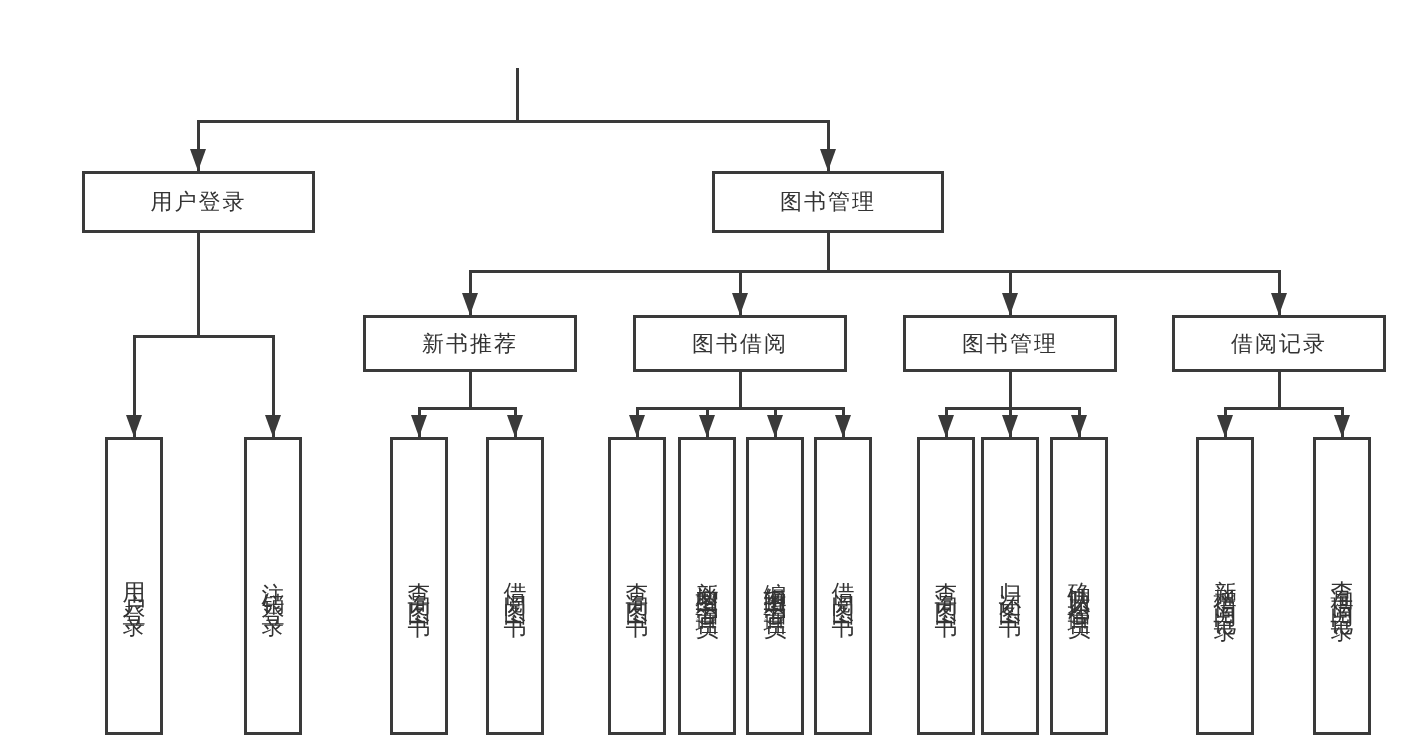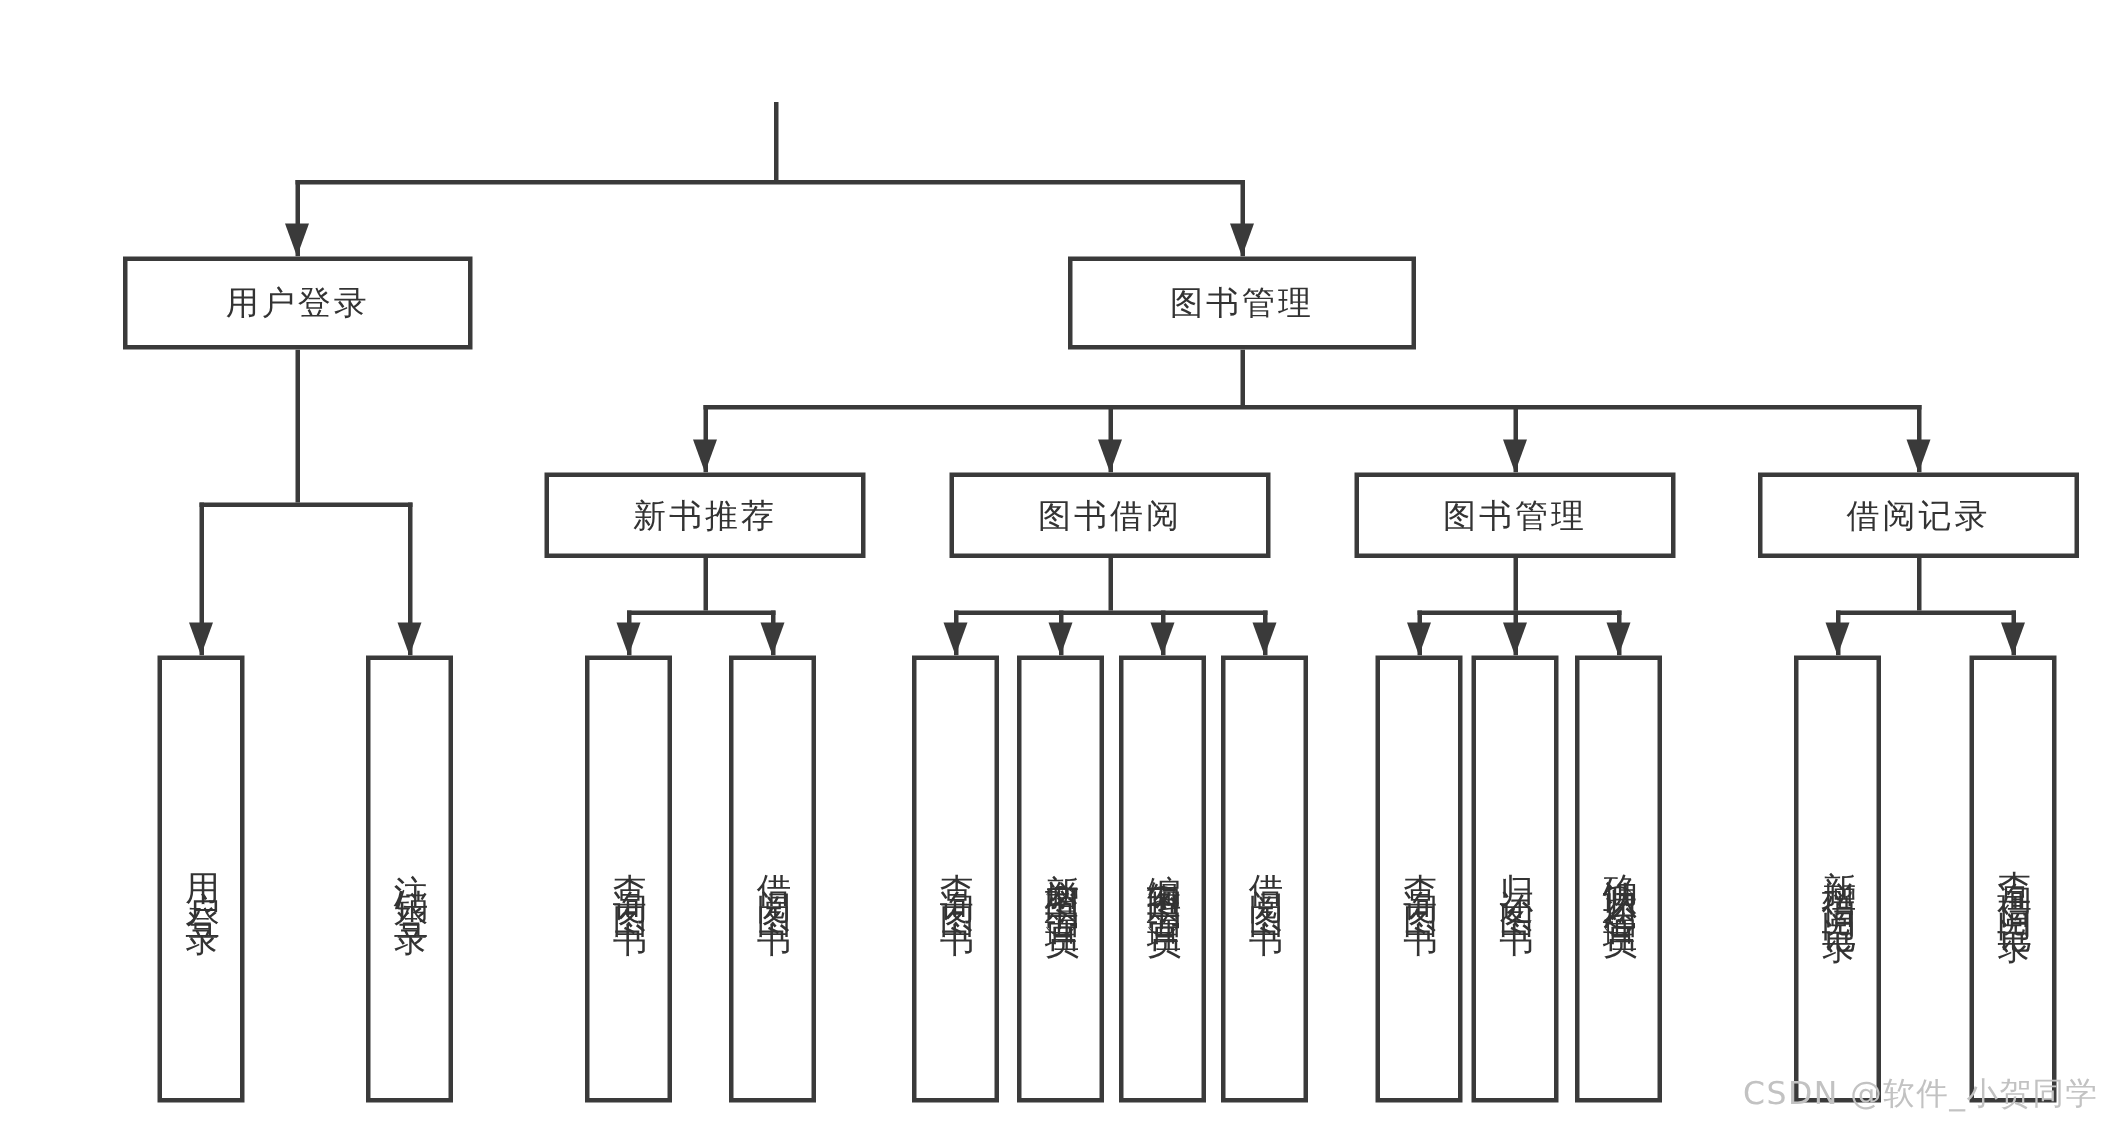--- a/index.html
+++ b/index.html
@@ -154,14 +154,13 @@
   <div class="ar" style="left:629px;top:415px;"></div>
   <div class="ar" style="left:699px;top:415px;"></div>
   <div class="ar" style="left:767px;top:415px;"></div>
   <div class="ar" style="left:835px;top:415px;"></div>
   <div class="ar" style="left:938px;top:415px;"></div>
   <div class="ar" style="left:1002px;top:415px;"></div>
   <div class="ar" style="left:1071px;top:415px;"></div>
   <div class="ar" style="left:1217px;top:415px;"></div>
   <div class="ar" style="left:1334px;top:415px;"></div>
 
-  <div class="watermark">CSDN @软件_小贺同学</div>
 </div>
 
 </body></html>

